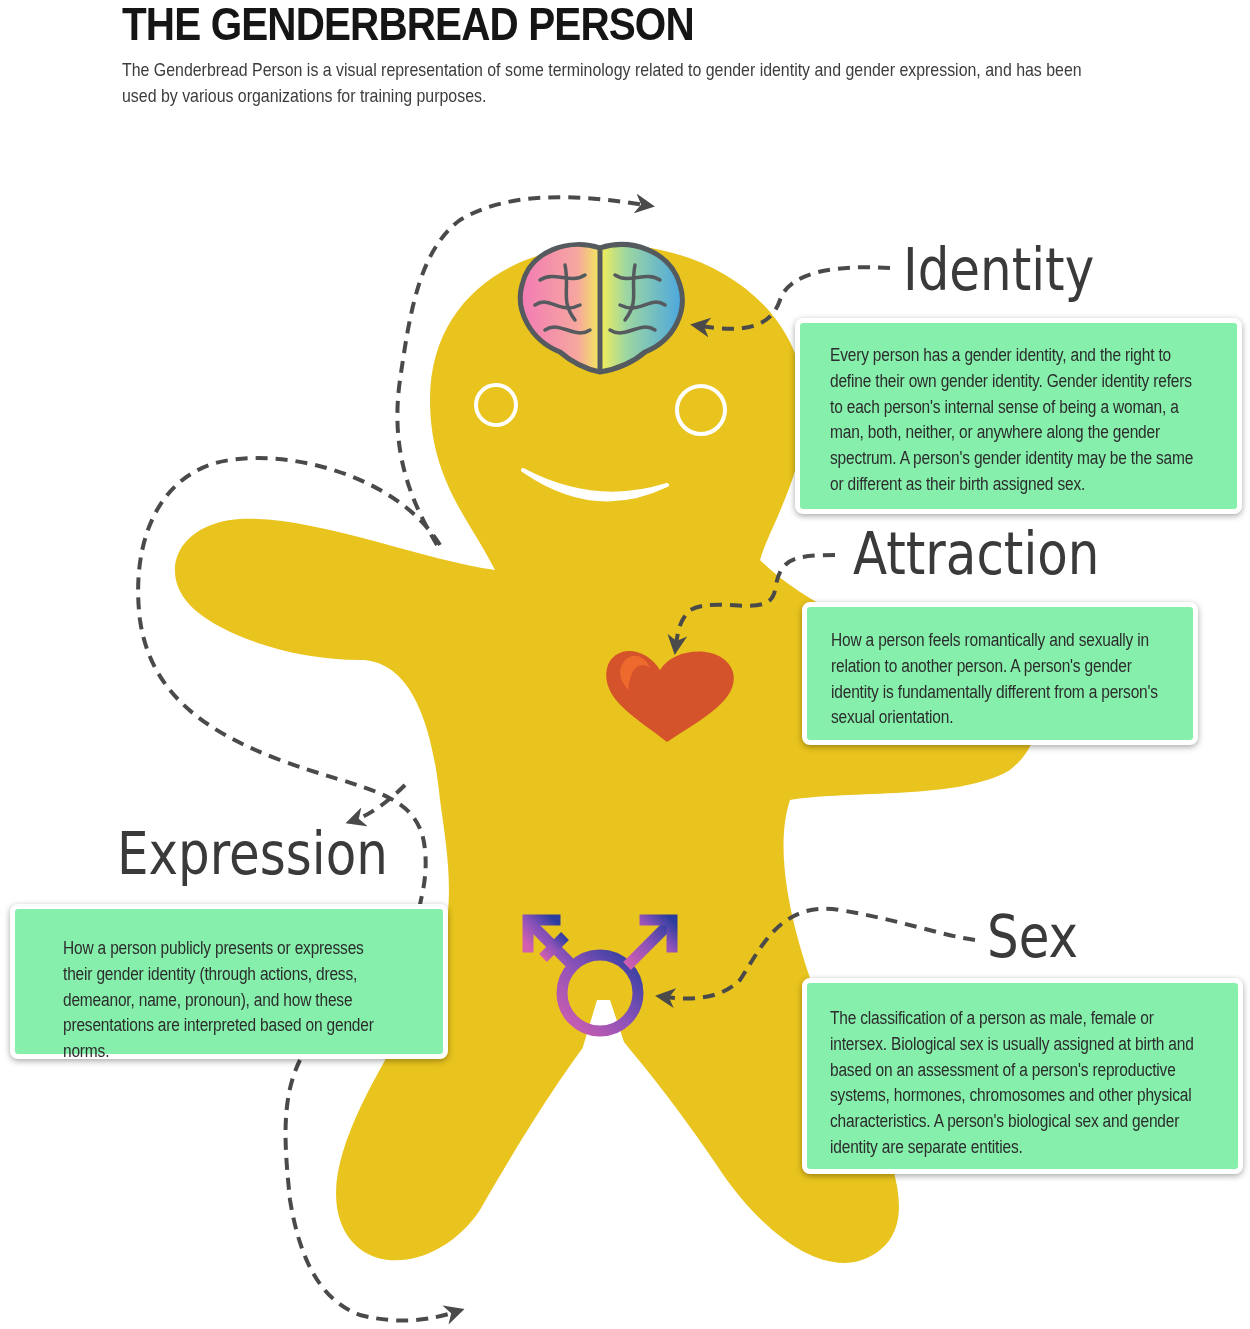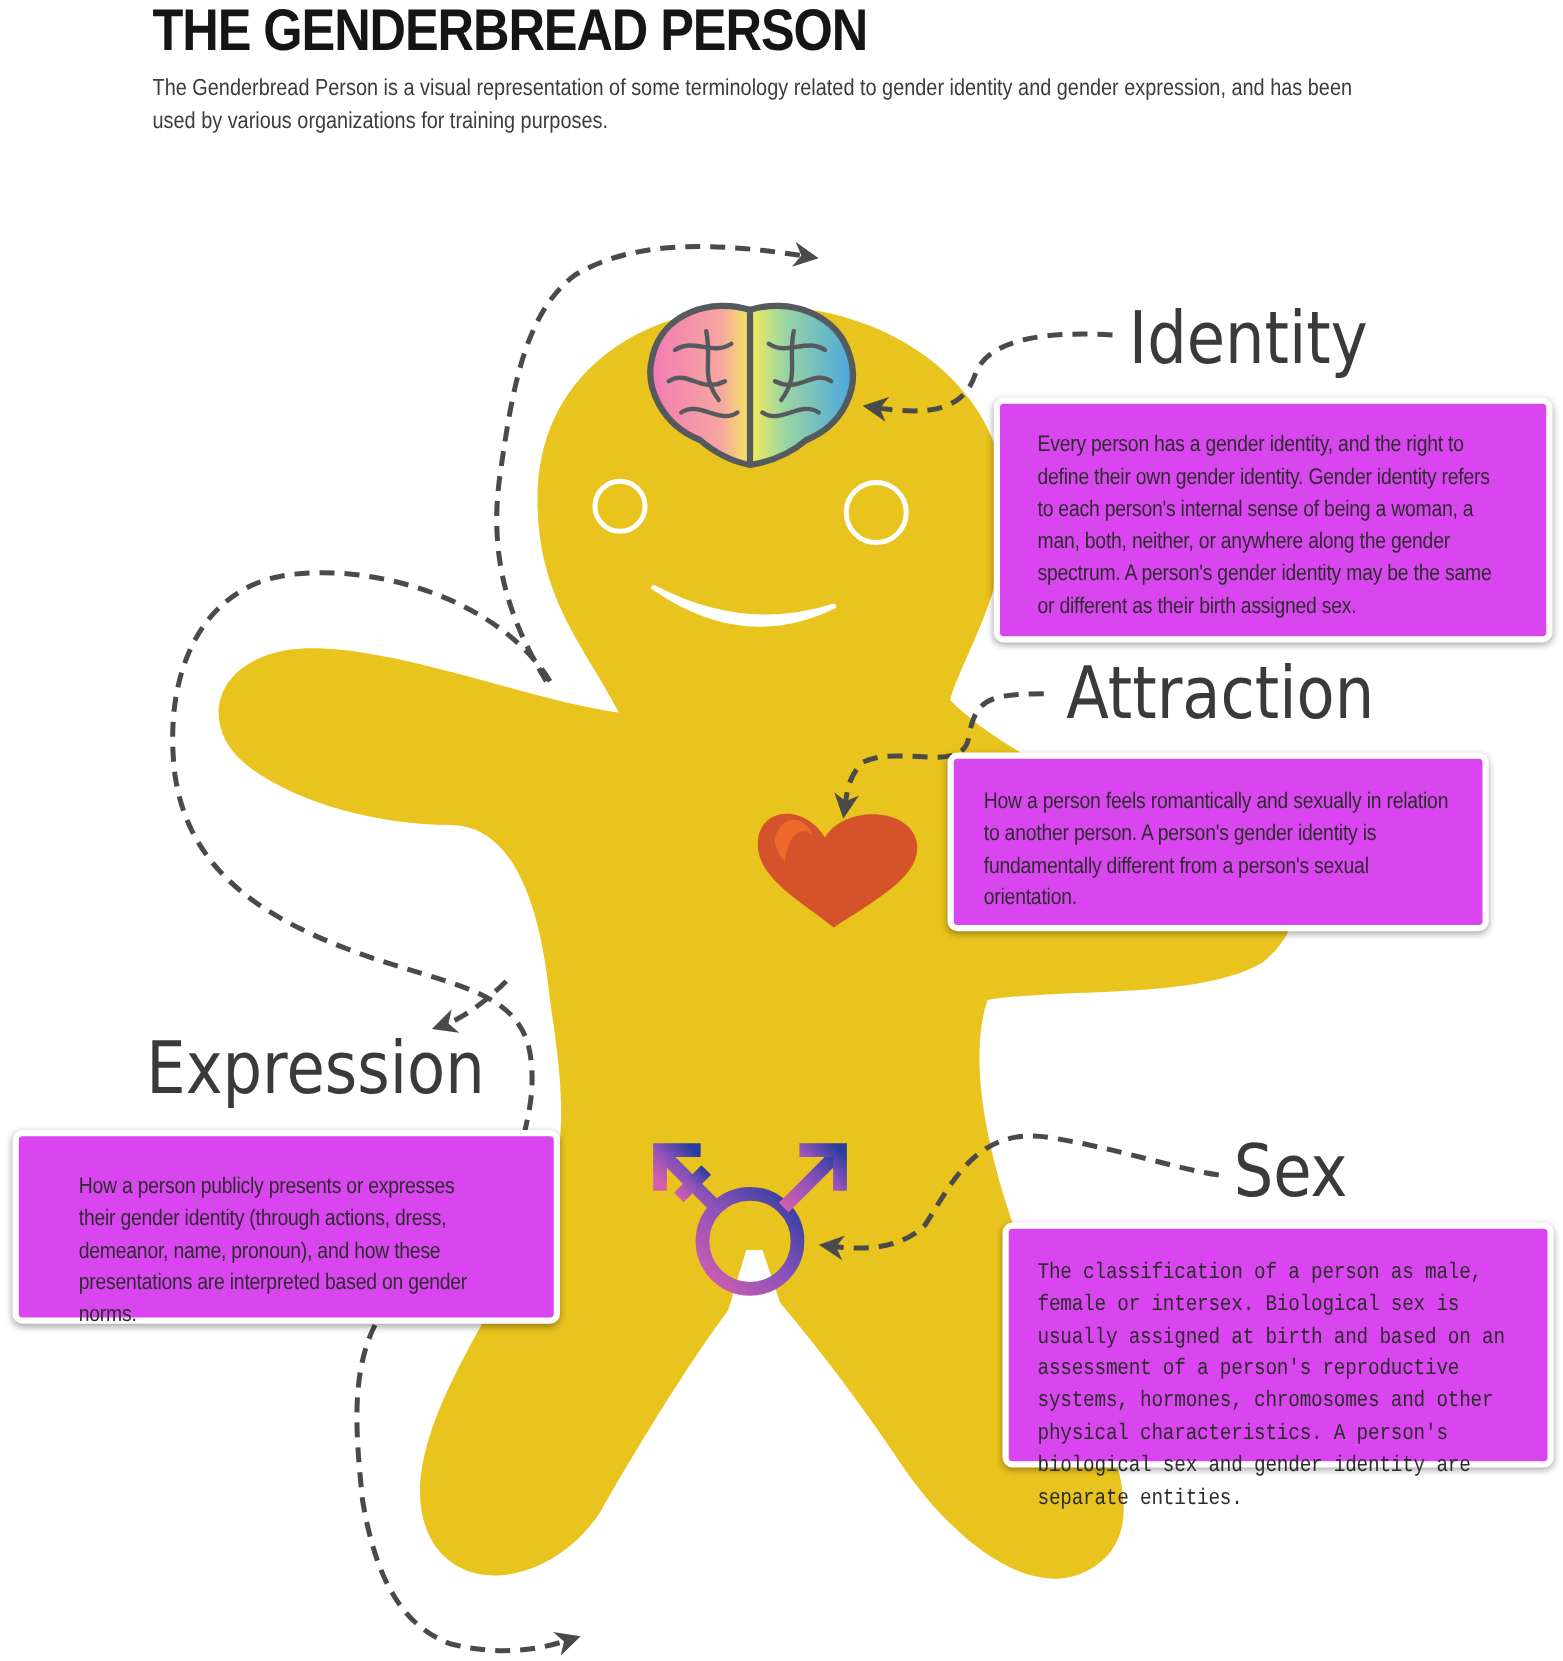--- a/index.html
+++ b/index.html
@@ -15,21 +15,21 @@
       font-size: 18.5px; line-height: 26px; color: #3c3c3c;
       transform: scaleX(0.86); transform-origin: left top;
     }
     svg.art { position: absolute; left: 0; top: 0; }
     .label {
       position: absolute; font-family: "DejaVu Sans", sans-serif;
       color: #3a3a3a; font-weight: normal; white-space: nowrap;
       transform: scaleX(0.86); transform-origin: left top;
     }
     .box {
-      position: absolute; background: #d946ef; border: 5px solid #ffffff;
+      position: absolute; background: #86efac; border: 5px solid #ffffff;
       border-radius: 8px; box-shadow: 0 2px 6px rgba(0,0,0,0.35);
       box-sizing: border-box; color: #2c2c2c;
     }
     .box p {
       margin: 0; font-size: 18px; line-height: 25.8px;
       transform: scaleX(0.86); transform-origin: left top; width: 116%;
       letter-spacing: -0.2px;
     }
   </style>
 </head>
@@ -131,21 +131,21 @@
 </svg>
 
 <div class="label" style="left:903px; top:236px; font-size:58px;">Identity</div>
 <div class="label" style="left:853px; top:520px; font-size:58px;">Attraction</div>
 <div class="label" style="left:117px; top:820px; font-size:58px;">Expression</div>
 <div class="label" style="left:987px; top:903px; font-size:58px;">Sex</div>
 
 <div class="box" style="left:795px; top:318px; width:447px; height:196px; padding:20px 30px;">
   <p>Every person has a gender identity, and the right to define their own gender identity. Gender identity refers to each person's internal sense of being a woman, a man, both, neither, or anywhere along the gender spectrum. A person's gender identity may be the same or different as their birth assigned sex.</p>
 </div>
-<div class="box" style="left:758px; top:602px; width:433px; height:143px; padding:21px 24px;">
+<div class="box" style="left:802px; top:602px; width:396px; height:143px; padding:21px 24px;">
   <p>How a person feels romantically and sexually in relation to another person. A person's gender identity is fundamentally different from a person's sexual orientation.</p>
 </div>
 <div class="box" style="left:10px; top:904px; width:438px; height:155px; padding:27px 48px;">
   <p>How a person publicly presents or expresses their gender identity (through actions, dress, demeanor, name, pronoun), and how these presentations are interpreted based on gender norms.</p>
 </div>
-<div class="box" style="left:802px; top:978px; width:441px; height:196px; padding:23px 23px;font-family:Liberation Mono, monospace;">
+<div class="box" style="left:802px; top:978px; width:441px; height:196px; padding:23px 23px;">
   <p>The classification of a person as male, female or intersex. Biological sex is usually assigned at birth and based on an assessment of a person's reproductive systems, hormones, chromosomes and other physical characteristics. A person's biological sex and gender identity are separate entities.</p>
 </div>
 
 </body></html>

